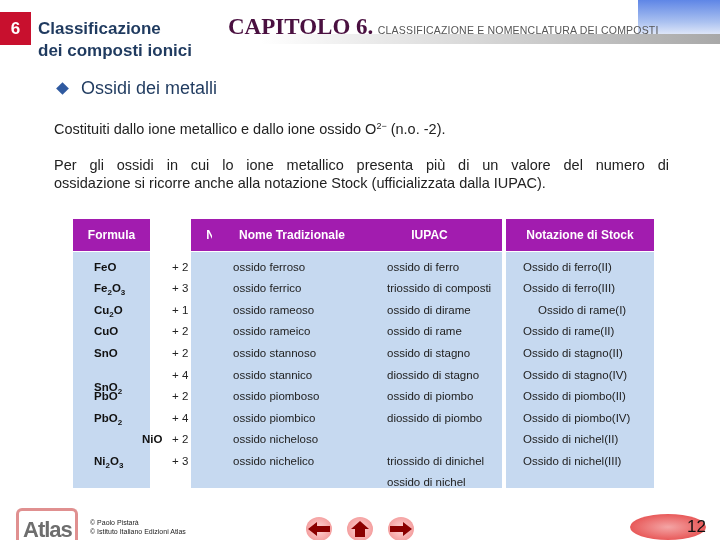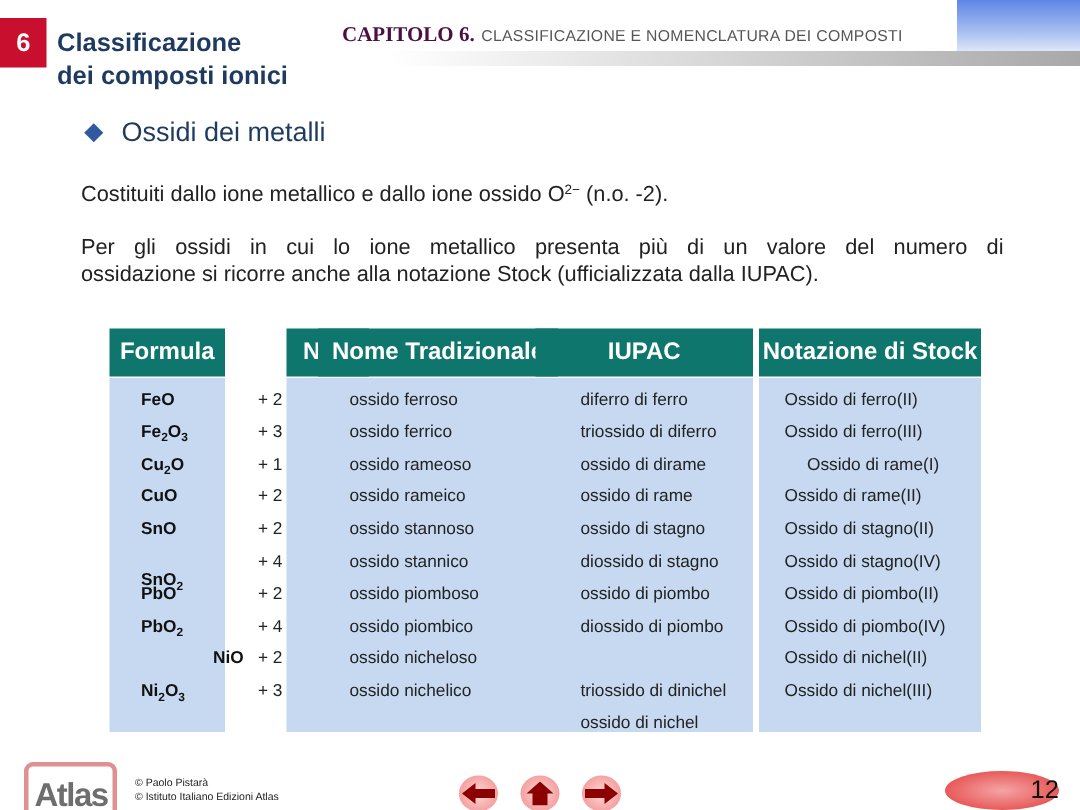--- a/index.html
+++ b/index.html
@@ -2,33 +2,33 @@
 <html><head>
 <meta charset="utf-8">
 <style>
   html, body { margin: 0; padding: 0; }
   body { width: 720px; height: 540px; background: #ffffff; position: relative; overflow: hidden; font-family: "Liberation Sans", sans-serif; }
   .chapter-badge { position: absolute; left: 0; top: 12px; width: 31px; height: 33px; background: #c8102e; color: #fff; font-weight: bold; font-size: 17px; text-align: center; line-height: 33px; }
   .section-title { position: absolute; left: 38px; top: 18px; color: #1f3a5f; font-weight: bold; font-size: 17px; line-height: 22px; }
   .header-bar { position: absolute; left: 260px; top: 34px; width: 460px; height: 10px; background: linear-gradient(to right, #ffffff 0%, #d9d9d9 45%, #a8a8a8 100%); }
   .header-corner { position: absolute; left: 638px; top: 0; width: 82px; height: 36px; background: linear-gradient(to bottom, #5f86e6 0%, #a9c0f0 60%, #e6ecfa 100%); }
   .chapter-label { position: absolute; left: 228px; top: 14px; white-space: nowrap; }
-  .chapter-label .cap { font-family: "Liberation Serif", serif; font-weight: bold; font-size: 14px; color: #4a1040; }
+  .chapter-label .cap { font-family: "Liberation Serif", serif; font-weight: bold; font-size: 23px; color: #4a1040; }
   .chapter-label .sub { font-family: "Liberation Sans", sans-serif; font-size: 10.5px; color: #555; letter-spacing: 0.2px; }
   .bullet { position: absolute; left: 58px; top: 78px; display: flex; align-items: center; }
   .bullet .diamond { width: 9px; height: 9px; background: #2f5aa0; transform: rotate(45deg); margin-right: 14px; }
   .bullet .txt { color: #1f3a5f; font-size: 18px; }
   .para { position: absolute; left: 54px; color: #222; font-size: 14.5px; line-height: 18px; }
   .p1 { top: 117px; }
   .p2 { top: 156px; width: 615px; text-align: justify; text-align-last: left; }
   .p2 .line1 { text-align: justify; text-align-last: justify; display: block; }
   sup { font-size: 9px; vertical-align: 5px; }
   .tbl { position: absolute; left: 73px; top: 219px; }
   .col { position: absolute; top: 0; }
-  .col .hd { height: 32px; background: #0f766e; color: #fff; font-weight: bold; font-size: 16px; display: flex; align-items: center; justify-content: center; }
+  .col .hd { height: 32px; background: #a21caf; color: #fff; font-weight: bold; font-size: 12px; display: flex; align-items: center; justify-content: center; }
   .col .bd { position: absolute; top: 33px; height: 236px; width: 100%; background: #c6d9f0; }
   .cell { position: absolute; font-size: 11.5px; color: #222; white-space: nowrap; }
   .cell.formula { font-weight: bold; color: #111; }
   .cell sub { font-size: 8px; vertical-align: -3px; }
   .footer-logo { position: absolute; left: 16px; top: 508px; width: 62px; height: 32px; border: 3px solid #e09090; border-bottom: none; border-radius: 6px 6px 0 0; box-sizing: border-box; background: #fff; }
   .footer-logo span { position: absolute; left: 4px; top: 6px; font-weight: bold; font-size: 22px; color: #6e6e6e; letter-spacing: -1px; }
   .copyright { position: absolute; left: 90px; top: 518px; font-size: 7px; color: #222; line-height: 9px; }
   .nav { position: absolute; top: 517px; width: 26px; height: 24px; border-radius: 50%; background: radial-gradient(circle, #ffd6d6 0%, #f08a8a 100%); display: flex; align-items: center; justify-content: center; }
   .page-num { position: absolute; left: 630px; top: 514px; width: 76px; height: 26px; border-radius: 50%; background: radial-gradient(ellipse at center, #f4a5a5 0%, #e85a5a 70%, #f5c0c0 100%); text-align: right; line-height: 26px; font-size: 17px; color: #111; }
 </style>
@@ -98,22 +98,22 @@
       <div class="cell" style="left: 21px; top: 128px;">ossido stannoso</div>
       <div class="cell" style="left: 21px; top: 150px;">ossido stannico</div>
       <div class="cell" style="left: 21px; top: 171px;">ossido piomboso</div>
       <div class="cell" style="left: 21px; top: 193px;">ossido piombico</div>
       <div class="cell" style="left: 21px; top: 214px;">ossido nicheloso</div>
       <div class="cell" style="left: 21px; top: 236px;">ossido nichelico</div>
     </div>
     <div class="col" style="left: 284px; width: 145px;">
       <div class="hd">IUPAC</div>
       <div class="bd"></div>
-      <div class="cell" style="left: 30px; top: 42px;">diferro di ferro</div>
-      <div class="cell" style="left: 30px; top: 63px;">triossido di diferro</div>
+      <div class="cell" style="left: 30px; top: 42px;">ossido di ferro</div>
+      <div class="cell" style="left: 30px; top: 63px;">triossido di composti</div>
       <div class="cell" style="left: 30px; top: 85px;">ossido di dirame</div>
       <div class="cell" style="left: 30px; top: 106px;">ossido di rame</div>
       <div class="cell" style="left: 30px; top: 128px;">ossido di stagno</div>
       <div class="cell" style="left: 30px; top: 150px;">diossido di stagno</div>
       <div class="cell" style="left: 30px; top: 171px;">ossido di piombo</div>
       <div class="cell" style="left: 30px; top: 193px;">diossido di piombo</div>
       <div class="cell" style="left: 30px; top: 214px; margin-top: 43px;">ossido di nichel</div>
       <div class="cell" style="left: 30px; top: 236px;">triossido di dinichel</div>
     </div>
     <div class="col" style="left: 433px; width: 148px;">

